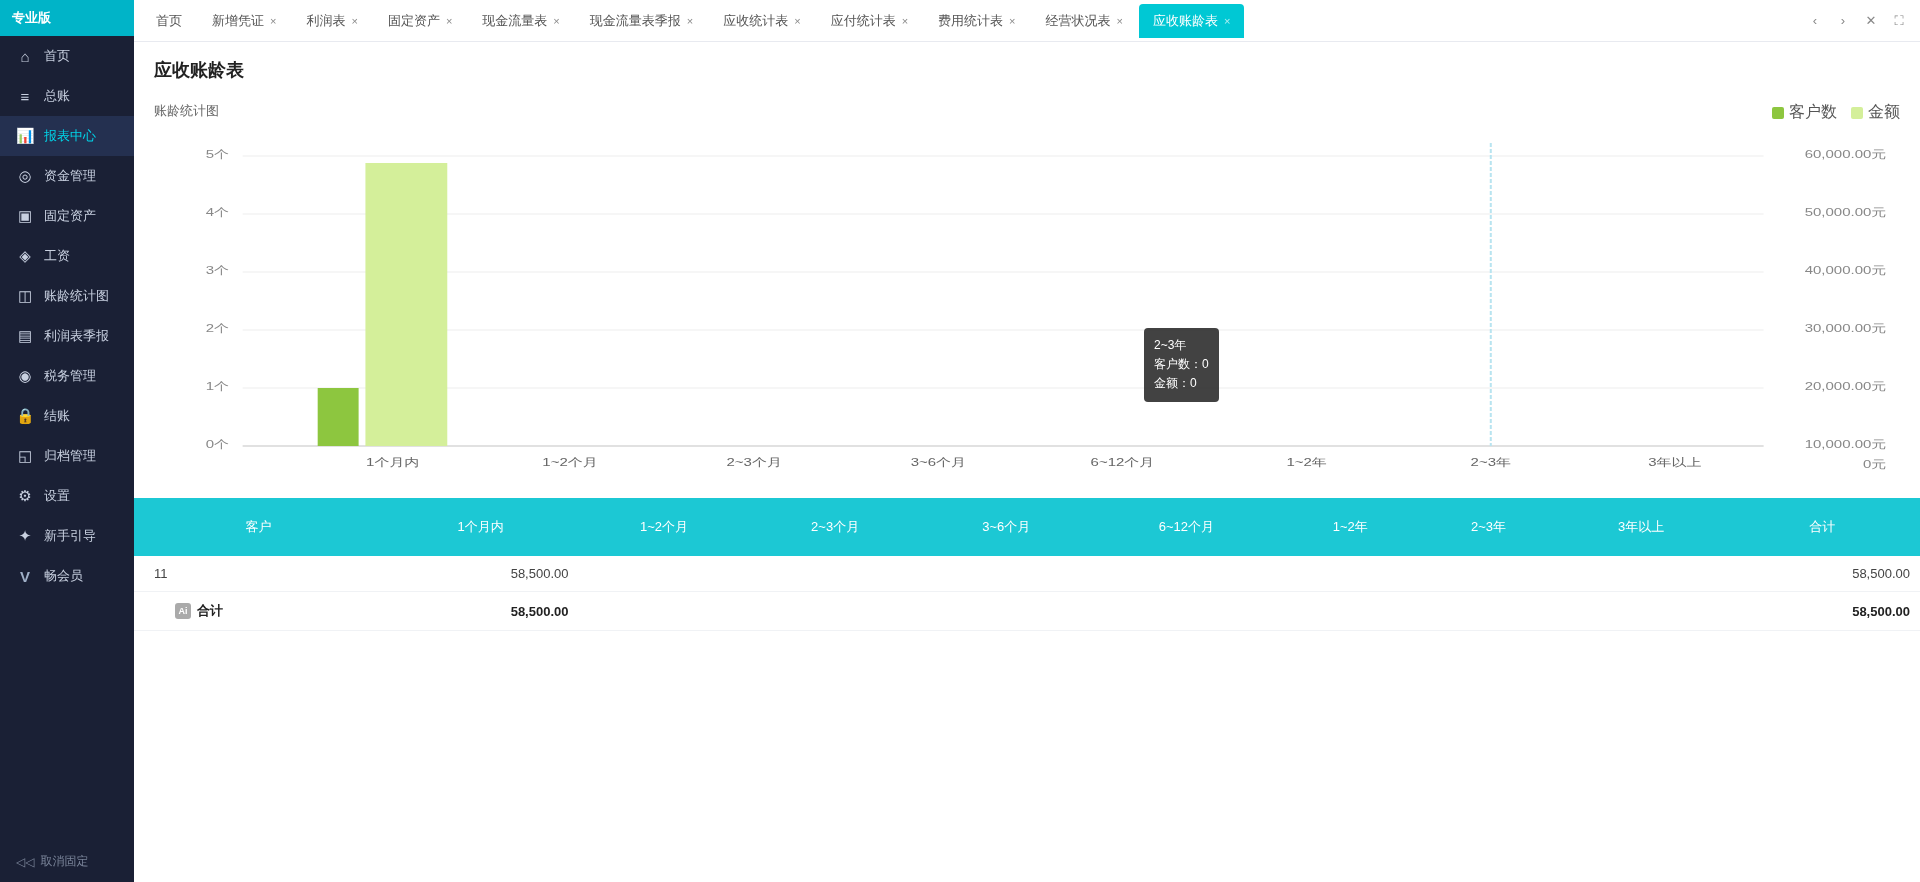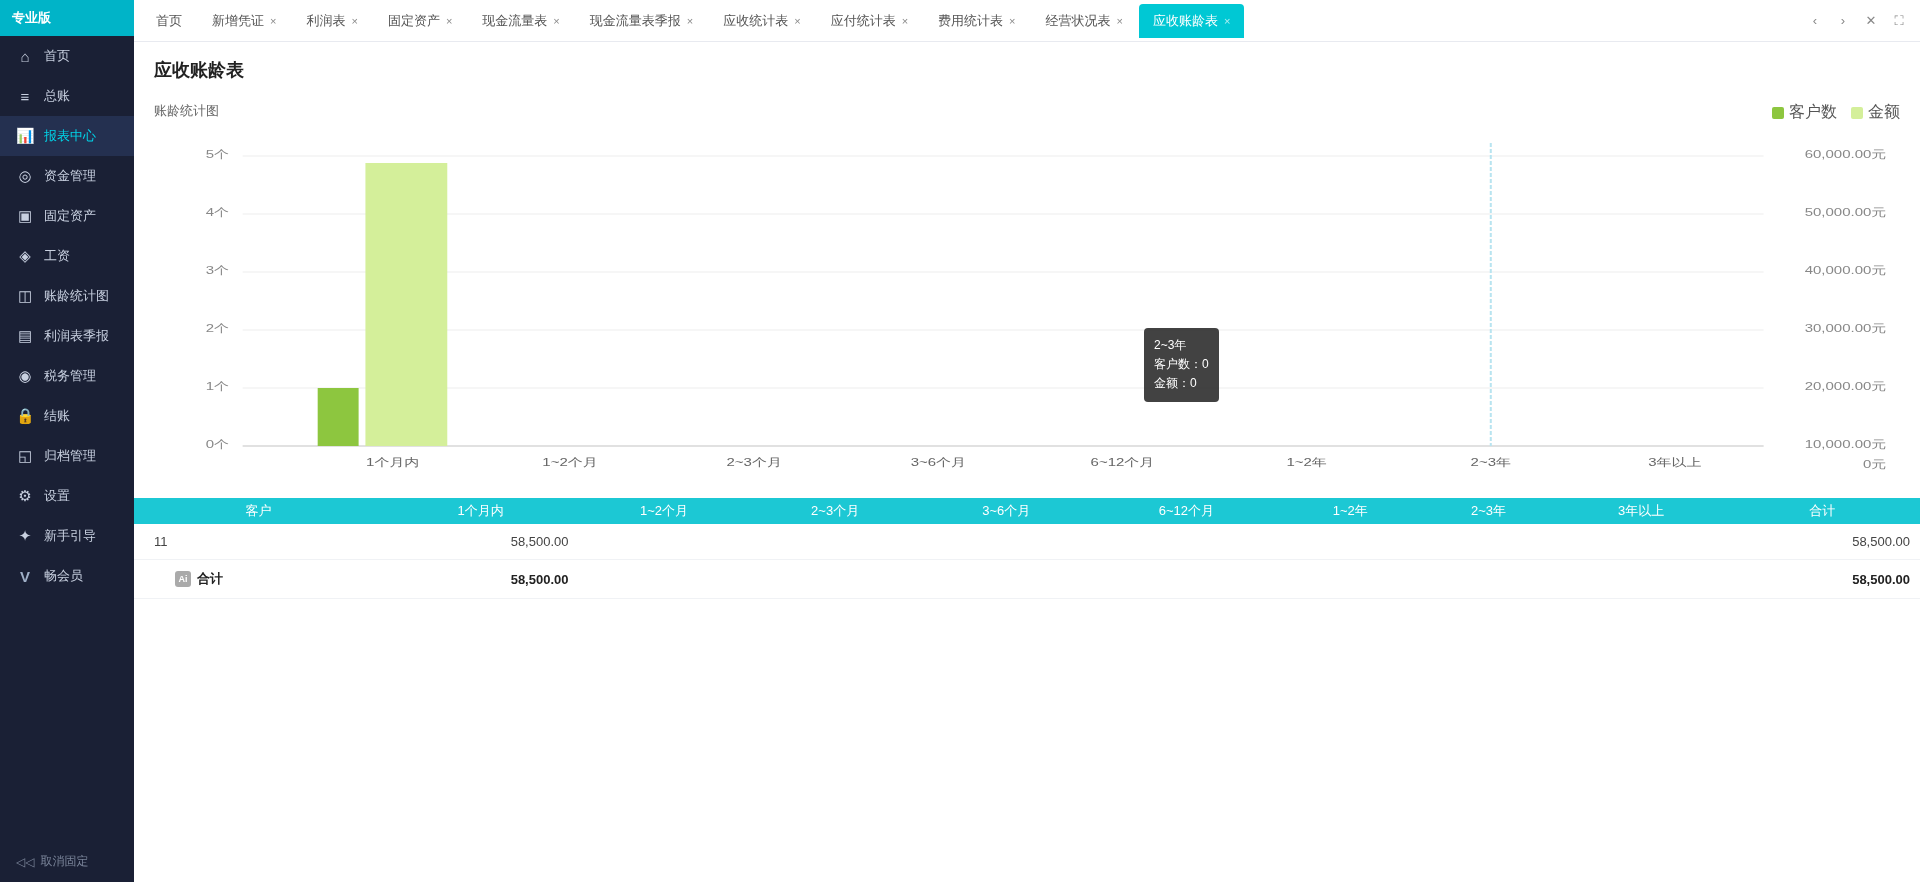--- a/index.html
+++ b/index.html
@@ -216,21 +216,21 @@
     table {
       width: 100%;
       border-collapse: collapse;
       font-size: 13px;
     }
     thead tr {
       background: #1cc8d4;
       color: white;
     }
     thead th {
-      padding: 4px 10px;
+      padding: 20px 10px;
       text-align: center;
       font-weight: 500;
       white-space: nowrap;
     }
     tbody tr {
       border-bottom: 1px solid #f0f2f5;
       border-radius: 11px;
     }
     tbody td {
       padding: 10px 10px;

